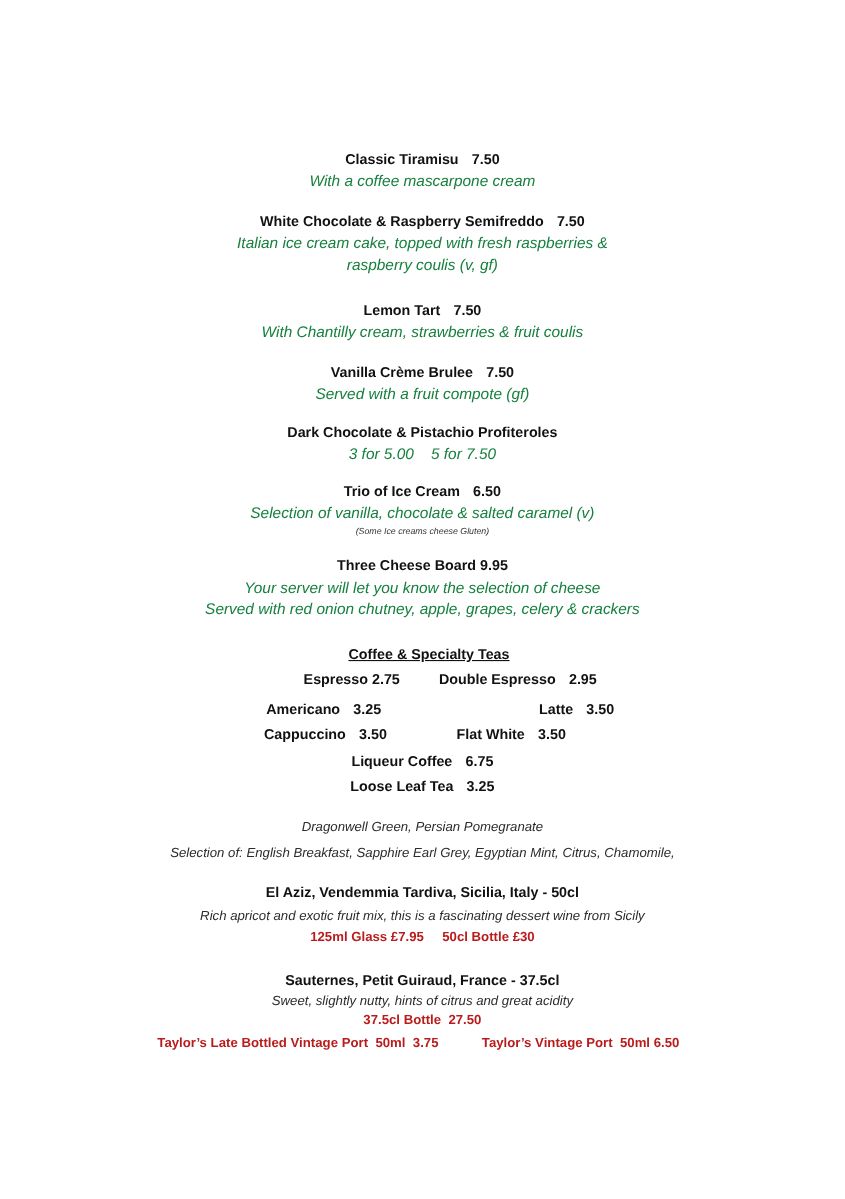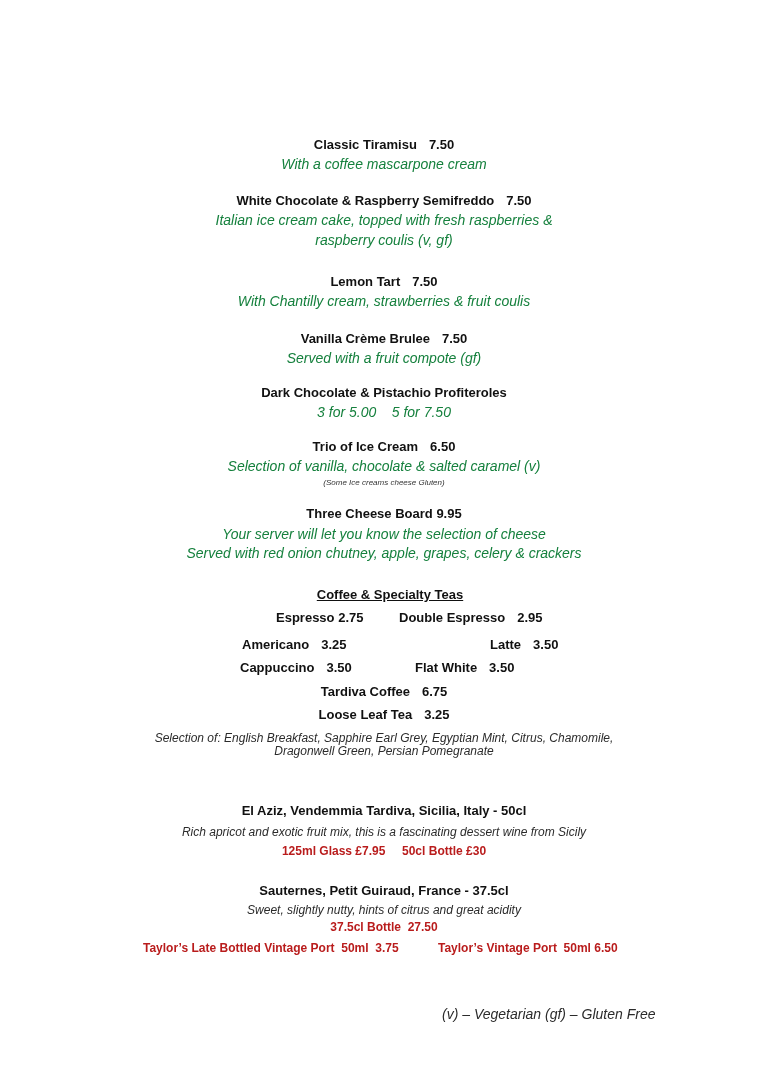--- a/index.html
+++ b/index.html
@@ -78,35 +78,34 @@
   </div>
 
   <div class="abs b" style="left:240px; top:660px;">
     <span>Cappuccino</span><span class="price-gap"></span><span>3.50</span>
   </div>
   <div class="abs b" style="left:415px; top:660px;">
     <span>Flat White</span><span class="price-gap"></span><span>3.50</span>
   </div>
 
   <div class="line b" style="top:684px;">
-    <span>Tardiva Coffee</span><span class="price-gap"></span><span>6.75</span>
+    <span>Liqueur Coffee</span><span class="price-gap"></span><span>6.75</span>
   </div>
   <div class="line b" style="top:707px;">
     <span>Loose Leaf Tea</span><span class="price-gap"></span><span>3.25</span>
   </div>
 
-  <div class="line si" style="top:731px;">Selection of: English Breakfast, Sapphire Earl Grey, Egyptian Mint, Citrus, Chamomile,</div>
+  <div class="line si" style="top:768px;">Selection of: English Breakfast, Sapphire Earl Grey, Egyptian Mint, Citrus, Chamomile,</div>
   <div class="line si" style="top:744px;">Dragonwell Green, Persian Pomegranate</div>
 
 
   <div class="line b" style="top:803px;">El Aziz, Vendemmia Tardiva, Sicilia, Italy - 50cl</div>
   <div class="line si" style="top:825px;">Rich apricot and exotic fruit mix, this is a fascinating dessert wine from Sicily</div>
   <div class="line bs" style="top:844px; white-space:pre;">125ml Glass £7.95     50cl Bottle £30</div>
 
   <div class="line b" style="top:883px;">Sauternes, Petit Guiraud, France - 37.5cl</div>
   <div class="line si" style="top:903px;">Sweet, slightly nutty, hints of citrus and great acidity</div>
   <div class="line bs" style="top:920px; white-space:pre;">37.5cl Bottle  27.50</div>
 
   <div class="abs bs" style="left:143px; top:941px; white-space:pre;">Taylor’s Late Bottled Vintage Port  50ml  3.75</div>
   <div class="abs bs" style="left:438px; top:941px; white-space:pre;">Taylor’s Vintage Port  50ml 6.50</div>
 
-  <div class="footer">(v) – Vegetarian (gf) – Gluten Free</div>
 </div>
 
 </body></html>

